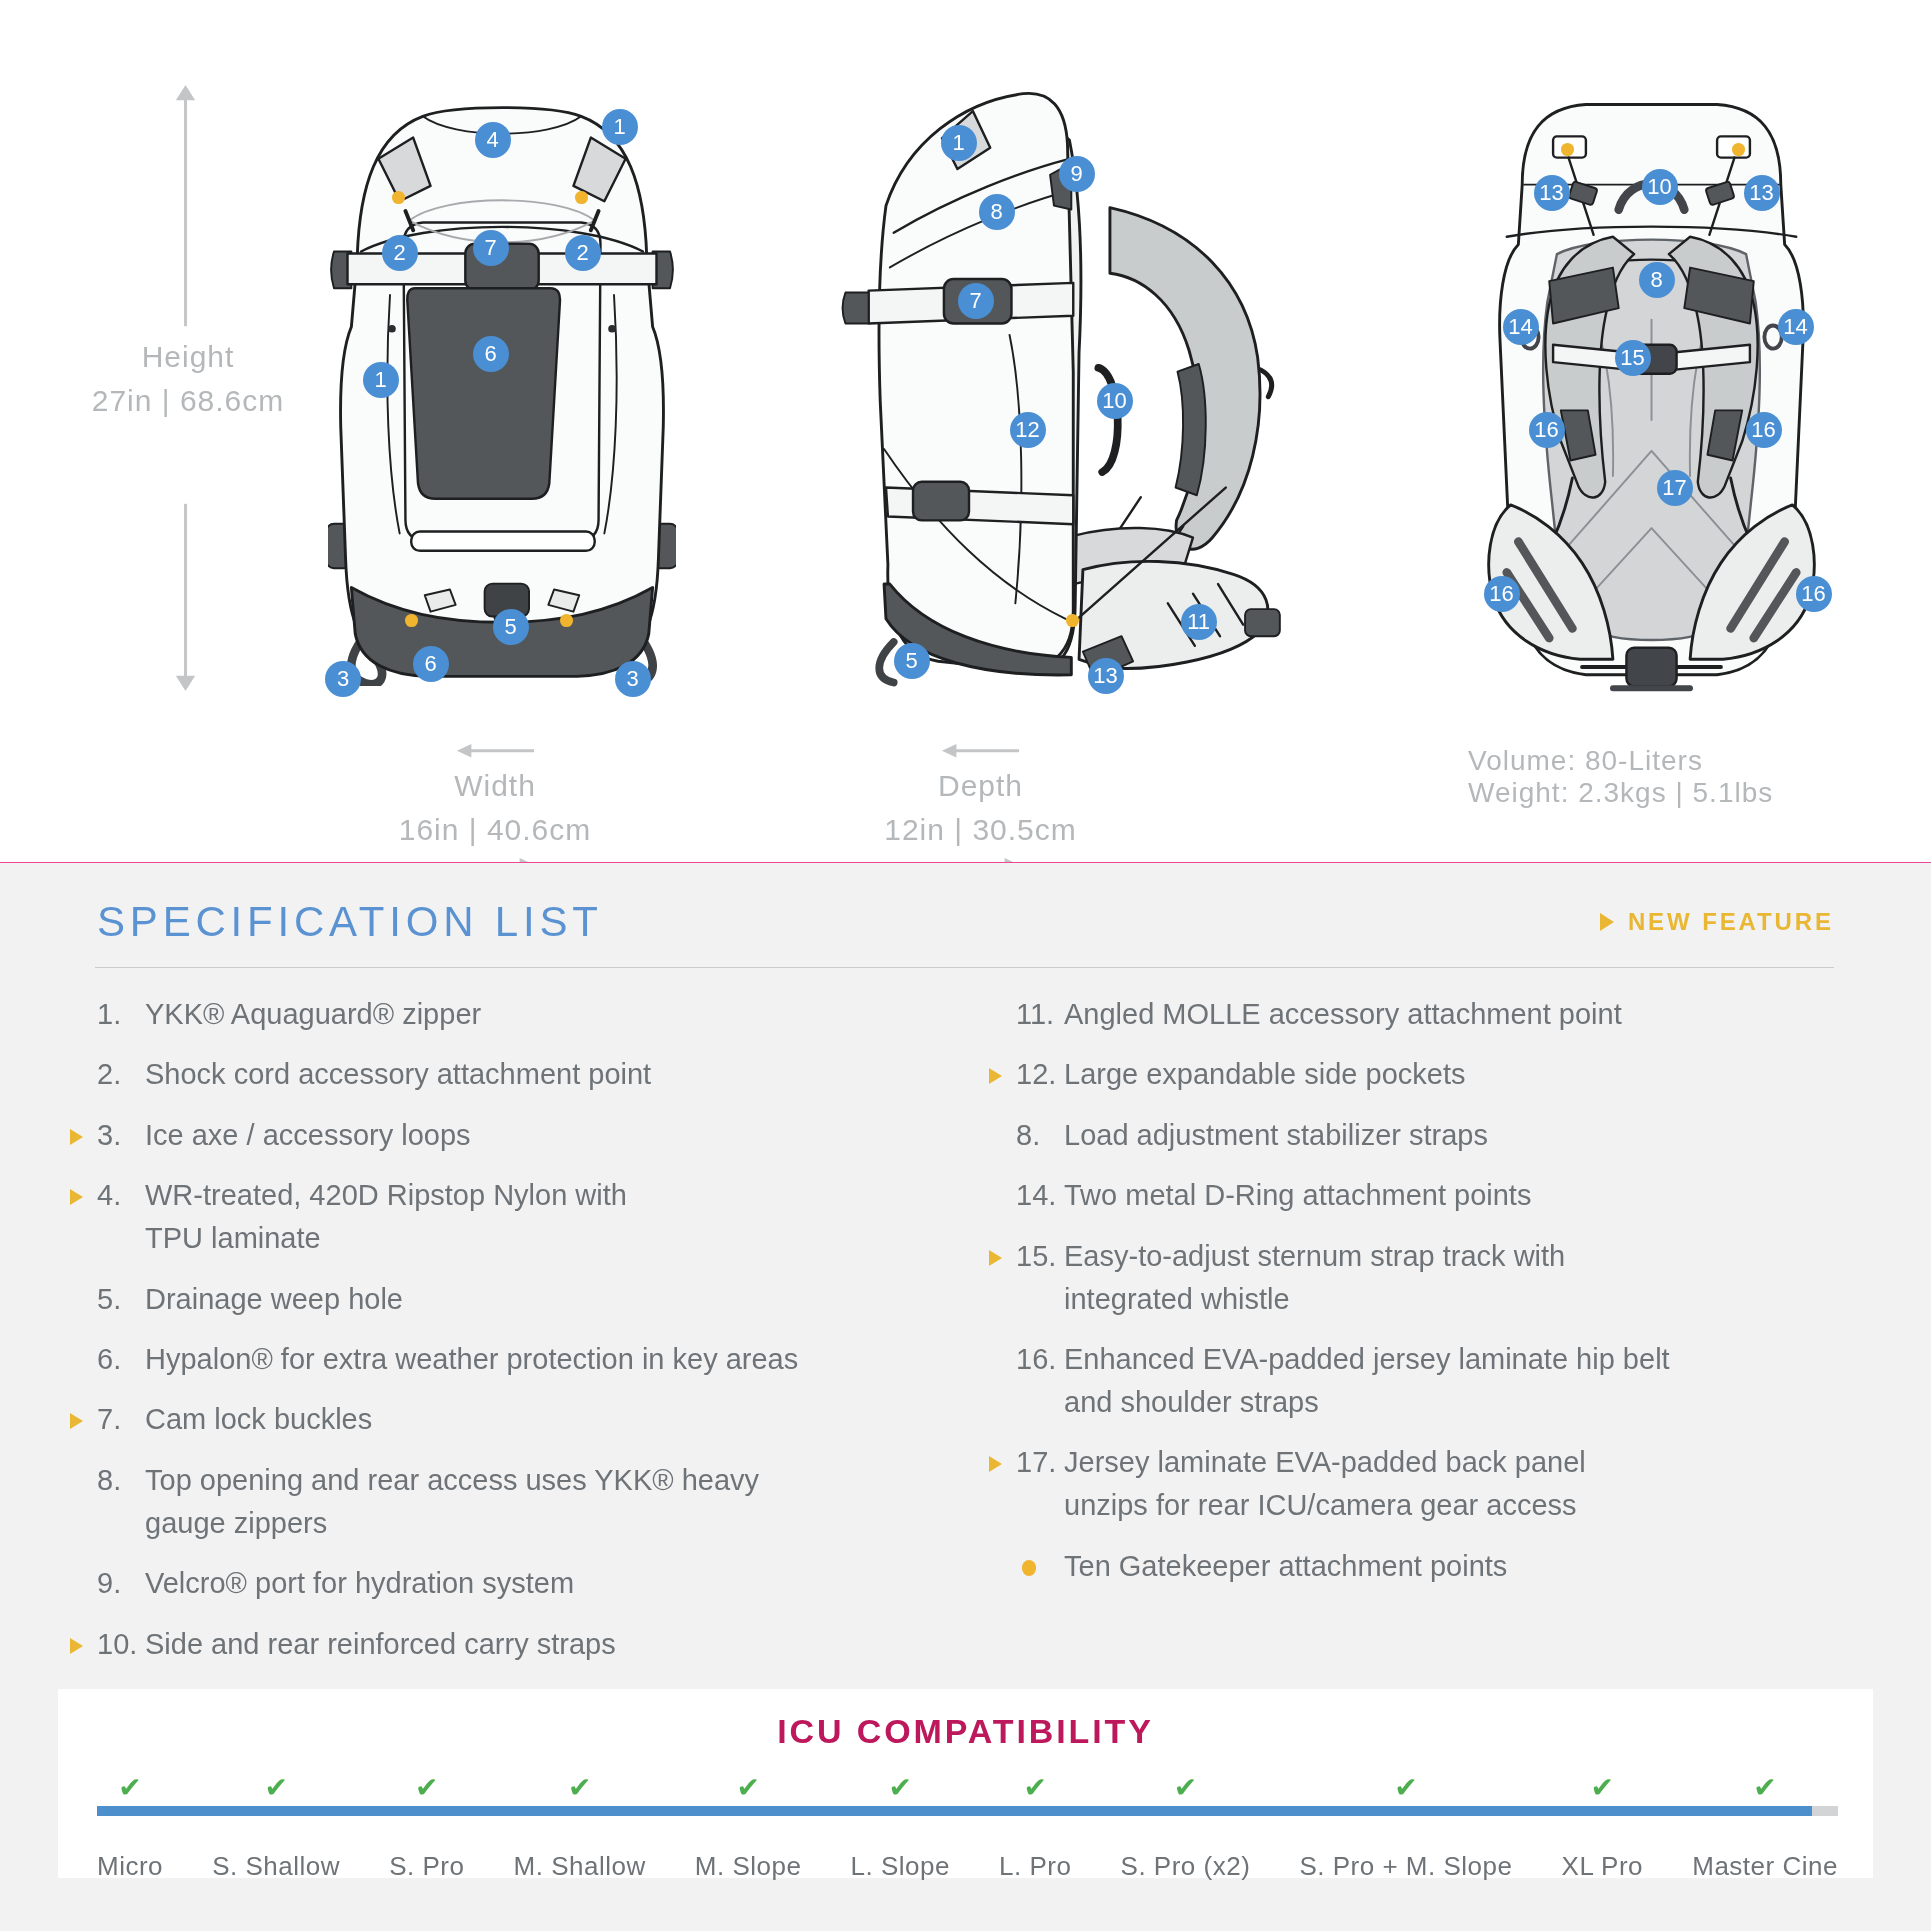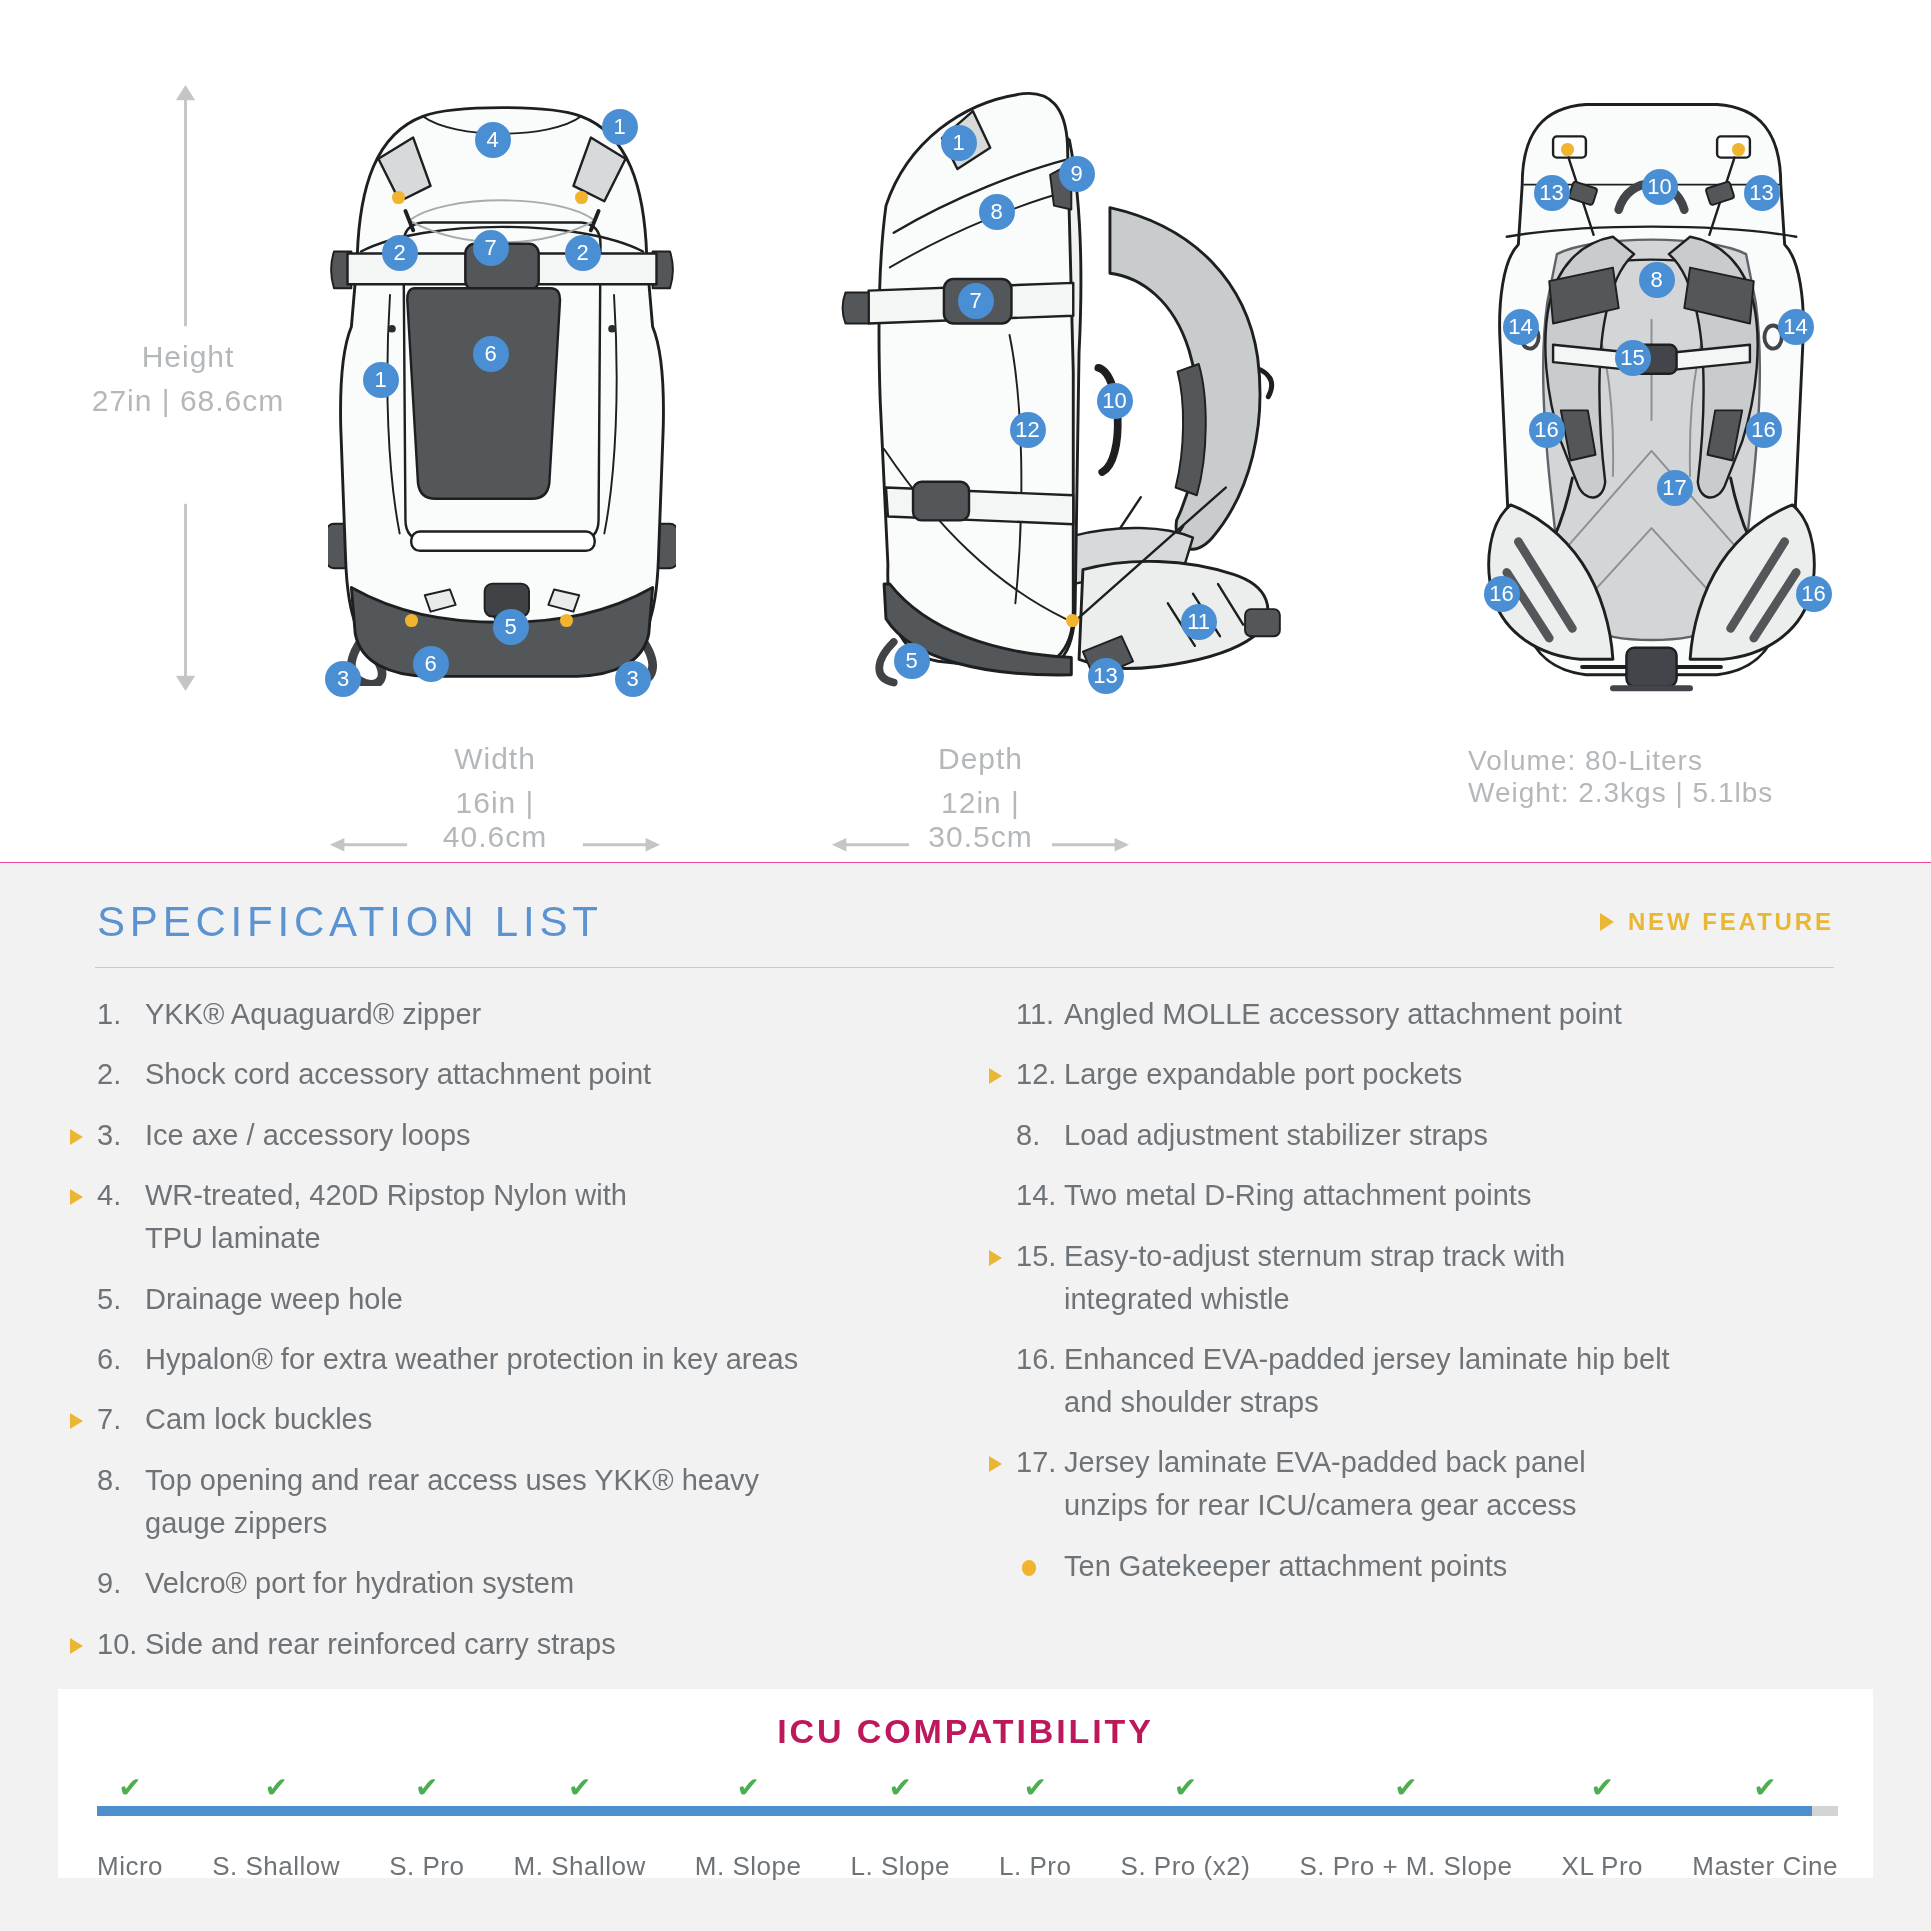--- a/index.html
+++ b/index.html
@@ -13,21 +13,21 @@
   .height-text .t2{margin-top:9.7px;}
   .view{position:absolute;}
   .view svg{position:absolute;left:0;top:0;width:100%;height:100%;}
   .view-front{left:328px;top:97px;width:348px;height:589px;}
   .view-side{left:830px;top:82px;width:473px;height:618px;}
   .view-back{left:1468px;top:92px;width:367px;height:603px;}
   .marker{position:absolute;width:36px;height:36px;margin:-17.4px 0 0 -17.4px;border-radius:50%;
           background:#4a8fd3;color:#fff;font-size:22px;line-height:36px;text-align:center;z-index:5;}
   .gk-dot{position:absolute;width:12.6px;height:12.6px;margin:-6.8px 0 0 -6.8px;border-radius:50%;
           background:#f0b42e;z-index:4;}
-  .dim-block{position:absolute;display:flex;align-items:flex-end;gap:9.7px;color:#b5b8ba;}
+  .dim-block{position:absolute;display:flex;align-items:center;gap:9.7px;color:#b5b8ba;flex-direction:column;}
   .dim-width{left:328px;top:742px;width:334px;}
   .dim-depth{left:830px;top:742px;width:301px;}
   .dim-text{flex:1;text-align:center;font-size:30px;letter-spacing:1px;}
   .dim-text .t2{margin-top:9.7px;}
   .vol-block{position:absolute;left:1468px;top:745px;width:371px;text-align:left;
              color:#b5b8ba;font-size:28px;letter-spacing:1px;}
   .vol-block .t2{margin-top:0;}
   
   .spec-section{position:absolute;left:0;top:862px;width:1931px;height:1069px;
                 background:#f2f2f3;border-top:1px solid #ec4899;}
@@ -330,21 +330,21 @@
         </div>
       <div class="col-right" id="col-right">
           <div class="spec-item">
             <div class="cell-arrow"></div>
             <div class="cell-num">11.</div>
             <div class="cell-text">Angled MOLLE accessory attachment point</div>
           </div>
           <div class="spec-item">
             <div class="cell-arrow"><span class="tri"></span></div>
             <div class="cell-num">12.</div>
-            <div class="cell-text">Large expandable port pockets</div>
+            <div class="cell-text">Large expandable side pockets</div>
           </div>
           <div class="spec-item">
             <div class="cell-arrow"></div>
             <div class="cell-num">8.</div>
             <div class="cell-text">Load adjustment stabilizer straps</div>
           </div>
           <div class="spec-item">
             <div class="cell-arrow"></div>
             <div class="cell-num">14.</div>
             <div class="cell-text">Two metal D-Ring attachment points</div>

